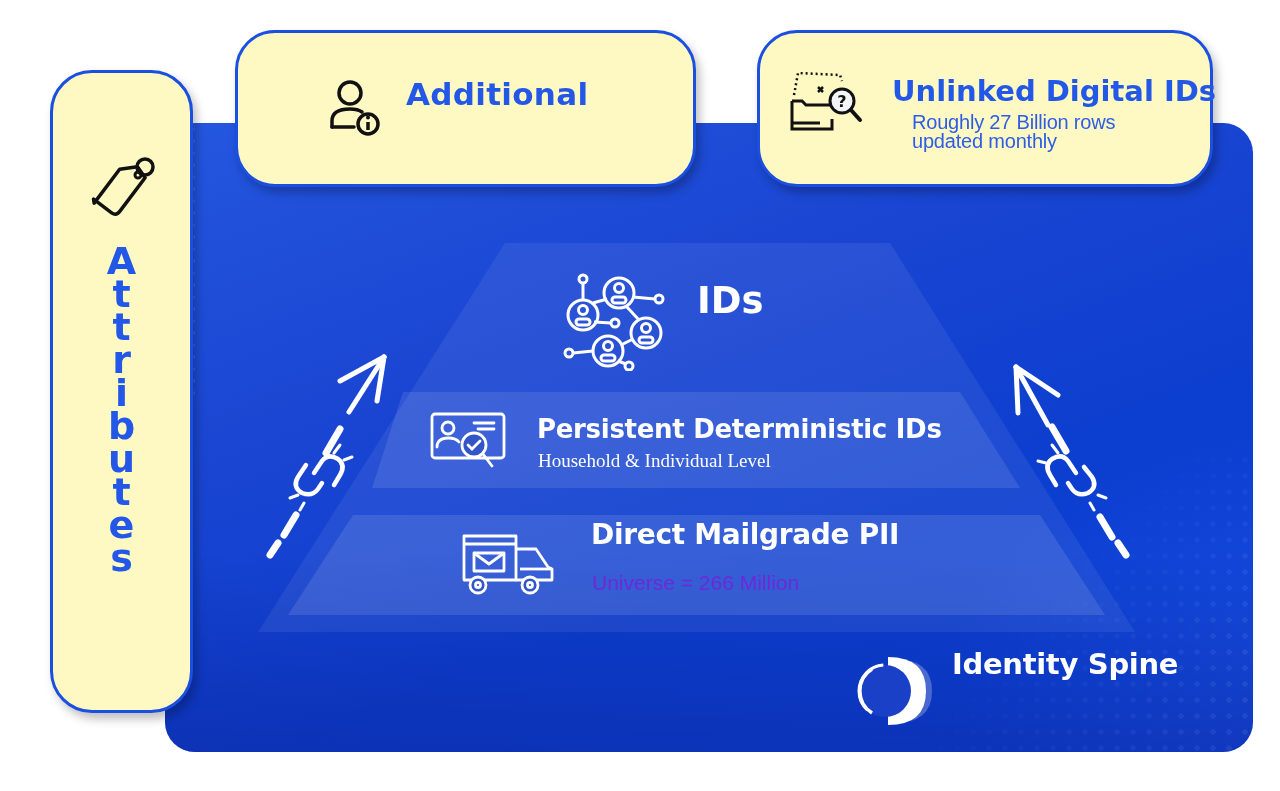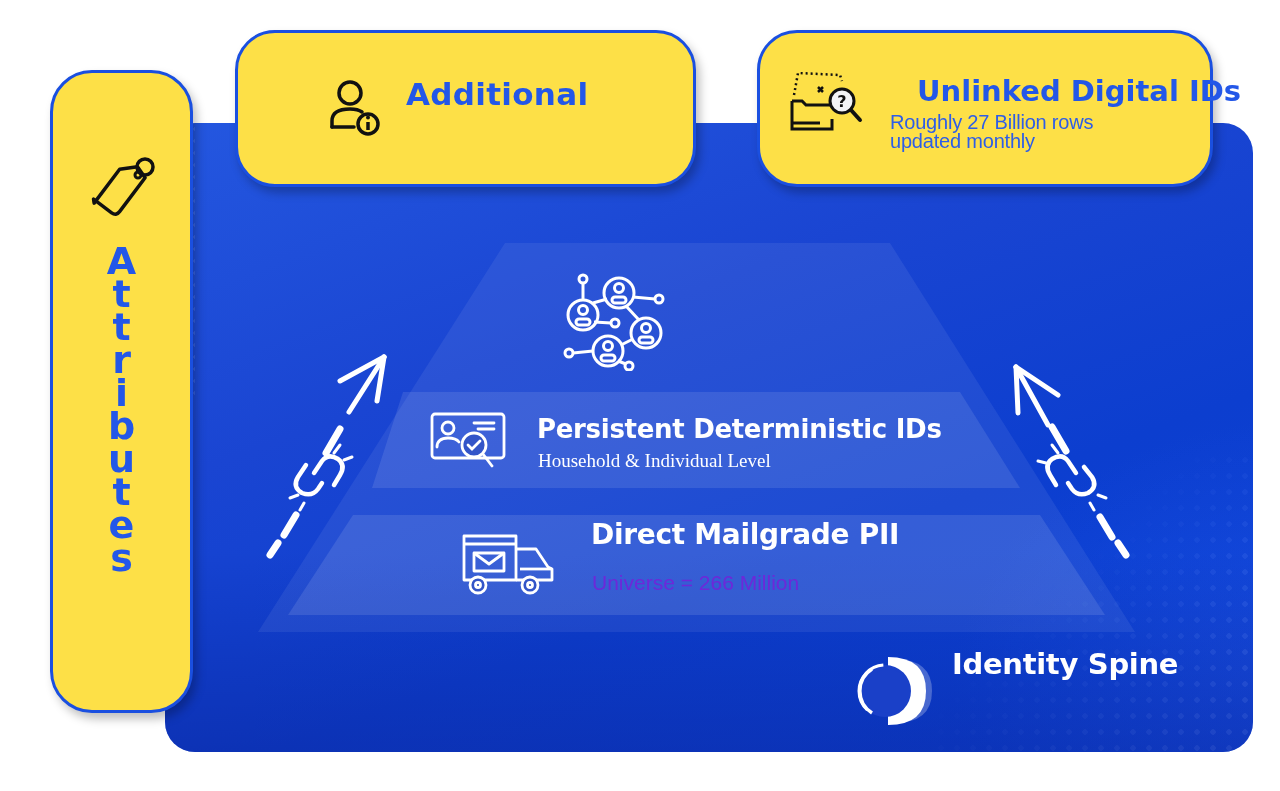--- a/index.html
+++ b/index.html
@@ -26,21 +26,21 @@
     mask-image: linear-gradient(135deg, transparent 40%, #000 100%);
     opacity: 0.7;
   }
   .dots-left {
     position: absolute; left: 0; top: 0; width: 30px; height: 280px;
     background-image: radial-gradient(circle, rgba(140,170,255,0.35) 1.5px, transparent 2px);
     background-size: 12px 12px; opacity: 0.6;
   }
 
   .card {
-    position: absolute; background: #fde047; border: 3px solid #1a4fe0;
+    position: absolute; background: #fef9c3; border: 3px solid #1a4fe0;
     box-shadow: 4px 6px 10px rgba(0,0,0,0.25);
   }
   .card-attributes { left: 50px; top: 70px; width: 143px; height: 643px; border-radius: 42px; }
   .card-pii { left: 235px; top: 30px; width: 461px; height: 157px; border-radius: 40px; }
   .card-unlinked { left: 757px; top: 30px; width: 456px; height: 157px; border-radius: 40px; }
 
   .tag-icon { position: absolute; left: 30px; top: 80px; width: 80px; height: 70px; }
   .vertical-text {
     position: absolute; left: 0; top: 172px; width: 100%;
     display: flex; flex-direction: column; align-items: center;
@@ -49,24 +49,24 @@
   }
 
   .pii-icon { position: absolute; left: 90px; top: 46px; width: 60px; height: 60px; }
   .pii-title {
     position: absolute; left: 168px; top: 46px; color: #2357e8; font-weight: bold;
     font-size: 31px; line-height: 30px; font-family: "DejaVu Sans", sans-serif; letter-spacing: 0.3px;
   }
   .unlinked-icon { position: absolute; left: 28px; top: 34px; width: 80px; height: 70px; }
   .unlinked-title {
     position: absolute; left: 132px; top: 42px; color: #2357e8; font-weight: bold;
-    font-size: 29px; line-height: 32px; font-family: "DejaVu Sans", sans-serif; white-space: nowrap; margin-left: 25px;
+    font-size: 29px; line-height: 32px; font-family: "DejaVu Sans", sans-serif; white-space: nowrap;
   }
   .unlinked-sub {
-    position: absolute; left: 130px; top: 80px; color: #2d5de8;
+    position: absolute; left: 152px; top: 80px; color: #2d5de8;
     font-size: 20px; line-height: 19px; font-family: "Liberation Sans", sans-serif; letter-spacing: -0.2px;
   }
 
   .pyramid { position: absolute; left: 0; top: 0; width: 1280px; height: 791px; pointer-events: none; }
   .digital-icon { position: absolute; left: 563px; top: 273px; width: 115px; height: 98px; }
   .digital-title {
     position: absolute; left: 697px; top: 282px; font-size: 37px; line-height: 38px;
     font-weight: bold; font-family: "DejaVu Sans", sans-serif; color: #fff;
   }
   .persist-icon { position: absolute; left: 430px; top: 411px; width: 80px; height: 64px; }
@@ -186,20 +186,21 @@
     <line x1="30" y1="30" x2="44" y2="26"></line>
     <line x1="63" y1="33" x2="76" y2="47"></line>
     <line x1="58" y1="72" x2="70" y2="66"></line>
     <circle cx="6" cy="80" r="4"></circle>
     <line x1="10" y1="80" x2="30" y2="78"></line>
     <circle cx="66" cy="93" r="4"></circle>
     <line x1="55" y1="88" x2="63" y2="91"></line>
   </g>
 </svg>
 <div class="digital-title">
+  <div>IDs</div>
 </div>
 
 <svg class="persist-icon" viewBox="0 0 80 64">
   <g fill="none" stroke="#fff" stroke-width="2.8" stroke-linecap="round">
     <rect x="2" y="3" width="72" height="44" rx="3"></rect>
     <circle cx="18" cy="17" r="6"></circle>
     <path d="M7 36 Q7 27 18 27 Q26 27 29 31"></path>
     <line x1="44" y1="12" x2="64" y2="12"></line>
     <line x1="48" y1="18" x2="64" y2="18"></line>
     <circle cx="44" cy="34" r="12" fill="#3355c8"></circle>

